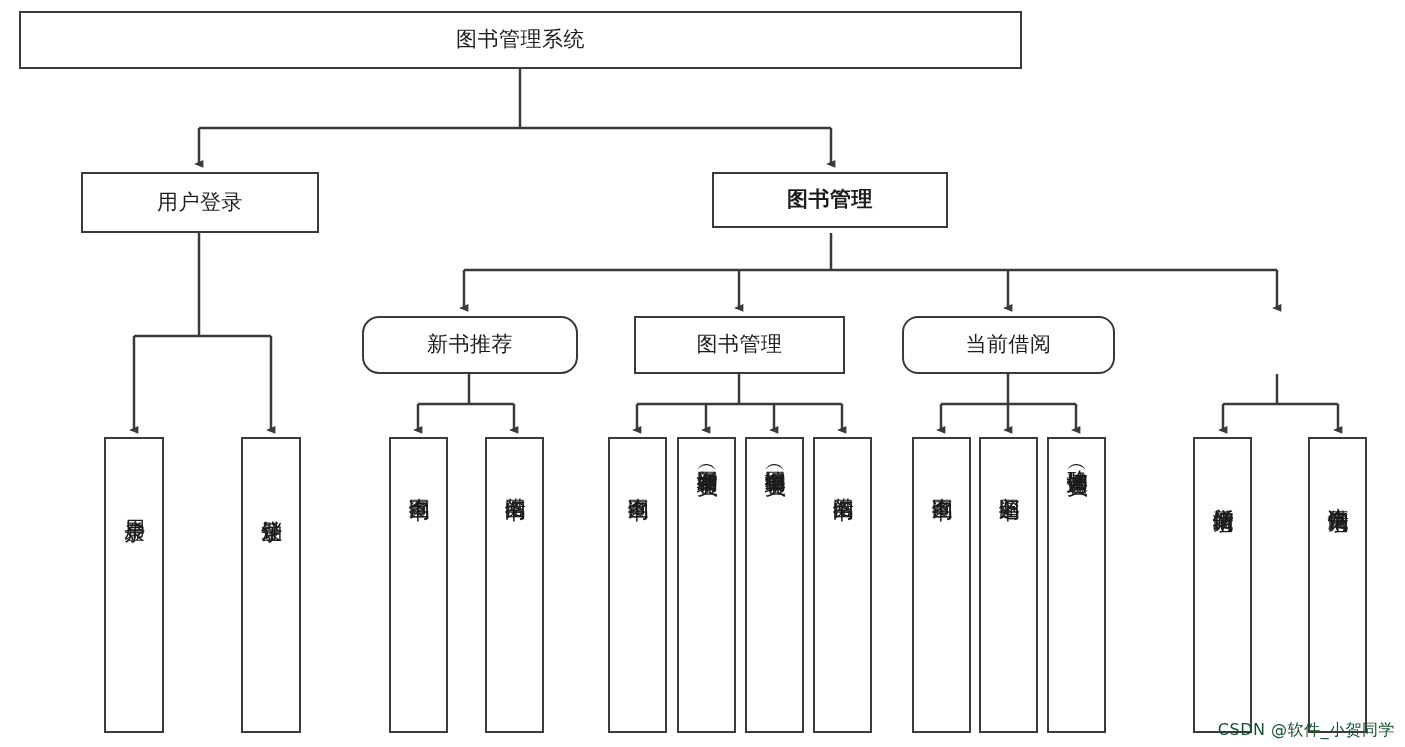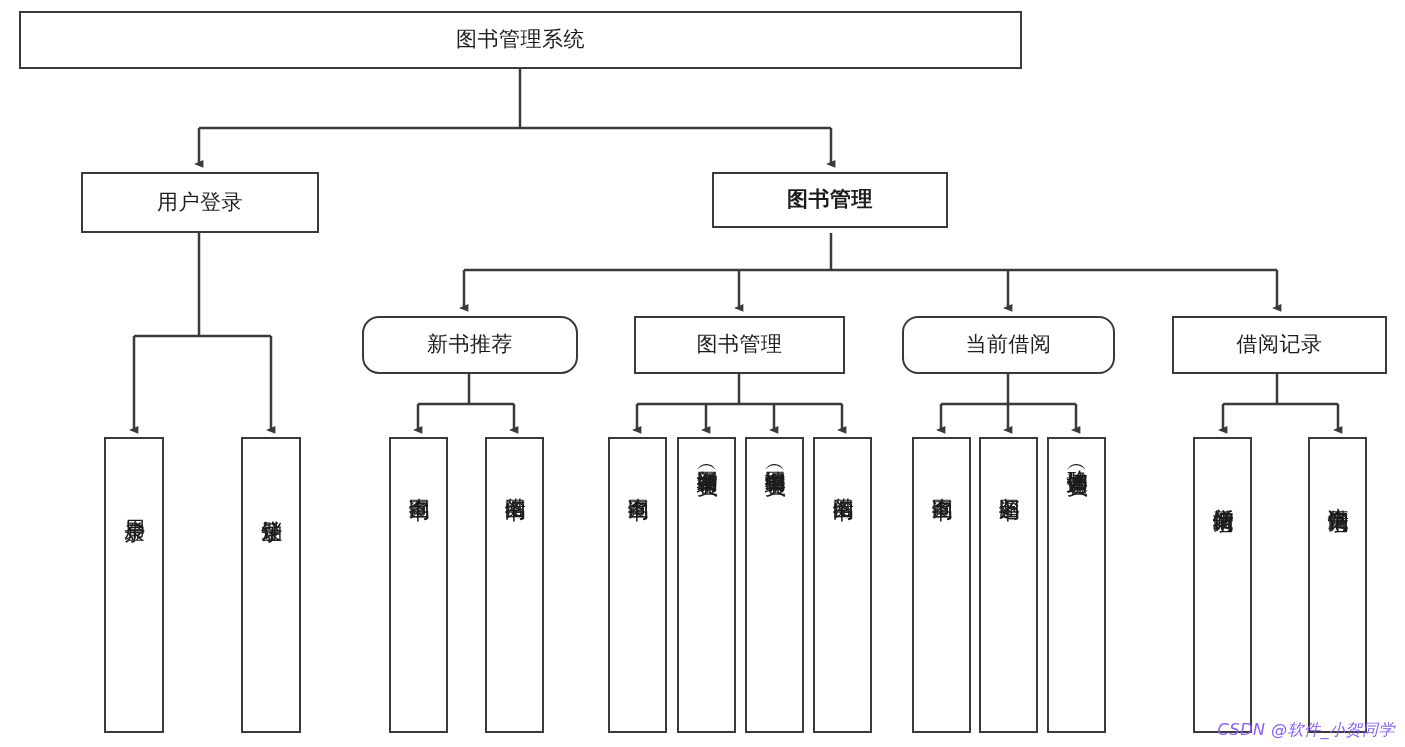--- a/index.html
+++ b/index.html
@@ -68,25 +68,24 @@
     margin-top: 8px;
   }
   .node.leaf.medlist .label {
     margin-top: 46px;
   }
   .watermark {
     position: absolute;
     right: 10px;
     bottom: 6px;
     font-size: 16px;
-    color: #8b5cf6;
+    color: #14532d;
     letter-spacing: 0.5px;
     white-space: nowrap;
     font-family: "DejaVu Sans", "Liberation Sans", sans-serif;
-    font-style: italic;
   }
 </style>
 </head>
 <body>
 
 <div id="diagram-root">
 
   <svg class="edges" viewBox="0 0 1405 747" xmlns="http://www.w3.org/2000/svg">
     <defs>
       <marker id="arrow" markerWidth="10" markerHeight="10" refX="5.2" refY="5" orient="auto" markerUnits="userSpaceOnUse">
@@ -150,23 +149,20 @@
 
   <div class="node" style="left:362px; top:316px; width:216px; height:58px;border-radius:17px;">
     <span class="label">新书推荐</span>
   </div>
   <div class="node" style="left:634px; top:316px; width:211px; height:58px;">
     <span class="label">图书管理</span>
   </div>
   <div class="node" style="left:902px; top:316px; width:213px; height:58px;border-radius:16px;">
     <span class="label">当前借阅</span>
   </div>
-  <div class="node" style="left:1172px; top:316px; width:215px; height:58px;">
-    <span class="label">借阅记录</span>
-  </div>
 
   <div class="node leaf mid" style="left:104px; top:437px; width:60px; height:296px;">
     <span class="label">用户登录</span>
   </div>
   <div class="node leaf mid" style="left:241px; top:437px; width:60px; height:296px;">
     <span class="label">注销登录</span>
   </div>
 
   <div class="node leaf mid2" style="left:389px; top:437px; width:59px; height:296px;">
     <span class="label">查询图书</span>

